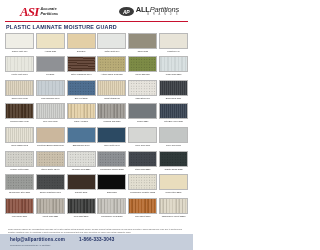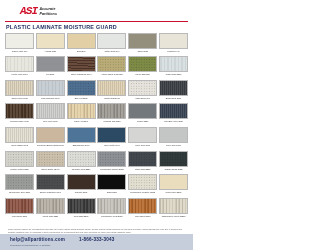--- a/index.html
+++ b/index.html
@@ -18,23 +18,23 @@
 
   
   .header {
     height: 21px;
     display: flex; align-items: center;
     padding: 2px 6px 0 6px;
     flex: 0 0 auto;
   }
   .logo-asi { display: flex; align-items: center; gap: 2px; margin-left: 14px; }
   .asi-mark {
-    font-size: 11px; font-weight: bold; letter-spacing: -0.8px;
+    font-size: 13px; font-weight: bold; letter-spacing: -0.8px;
     color: #d0112b; font-style: italic; line-height: 1;
-    font-family: Liberation Mono, monospace;
+    font-family: Liberation Serif, serif;
   }
   .asi-sub {
     font-size: 3.6px; font-weight: bold; line-height: 1.25;
     color: #1a1a1a; font-style: italic; letter-spacing: 0.1px;
   }
   .spacer { flex: 1; }
   .logo-ap { display: flex; align-items: center; gap: 2px; margin-right: 8px; }
   .ap-badge {
     width: 15px; height: 9px; border-radius: 50%;
     background: #3a3a3a; color: #fff;
@@ -115,20 +115,27 @@
 
   <div class="header">
     <div class="logo-asi">
       <span class="asi-mark">ASI</span>
       <span class="asi-sub">
         <span>Accurate</span><br>
         <span>Partitions</span>
       </span>
     </div>
     <div class="spacer"></div>
+    <div class="logo-ap">
+      <span class="ap-badge">AP</span>
+      <span class="ap-text">
+        <div class="ap-name"><b>ALL</b><i>Partitions</i></div>
+        <div class="ap-tag">B R A N D S</div>
+      </span>
+    </div>
   </div>
 
   <div class="title-rule"></div>
   <div class="title">PLASTIC LAMINATE MOISTURE GUARD</div>
 
   <div class="grid-wrap">
     <div class="grid" id="swatch-grid">
         <div class="cell">
           <div class="chip" style="background: rgb(239, 238, 230);">
             <div class="tex"></div>

